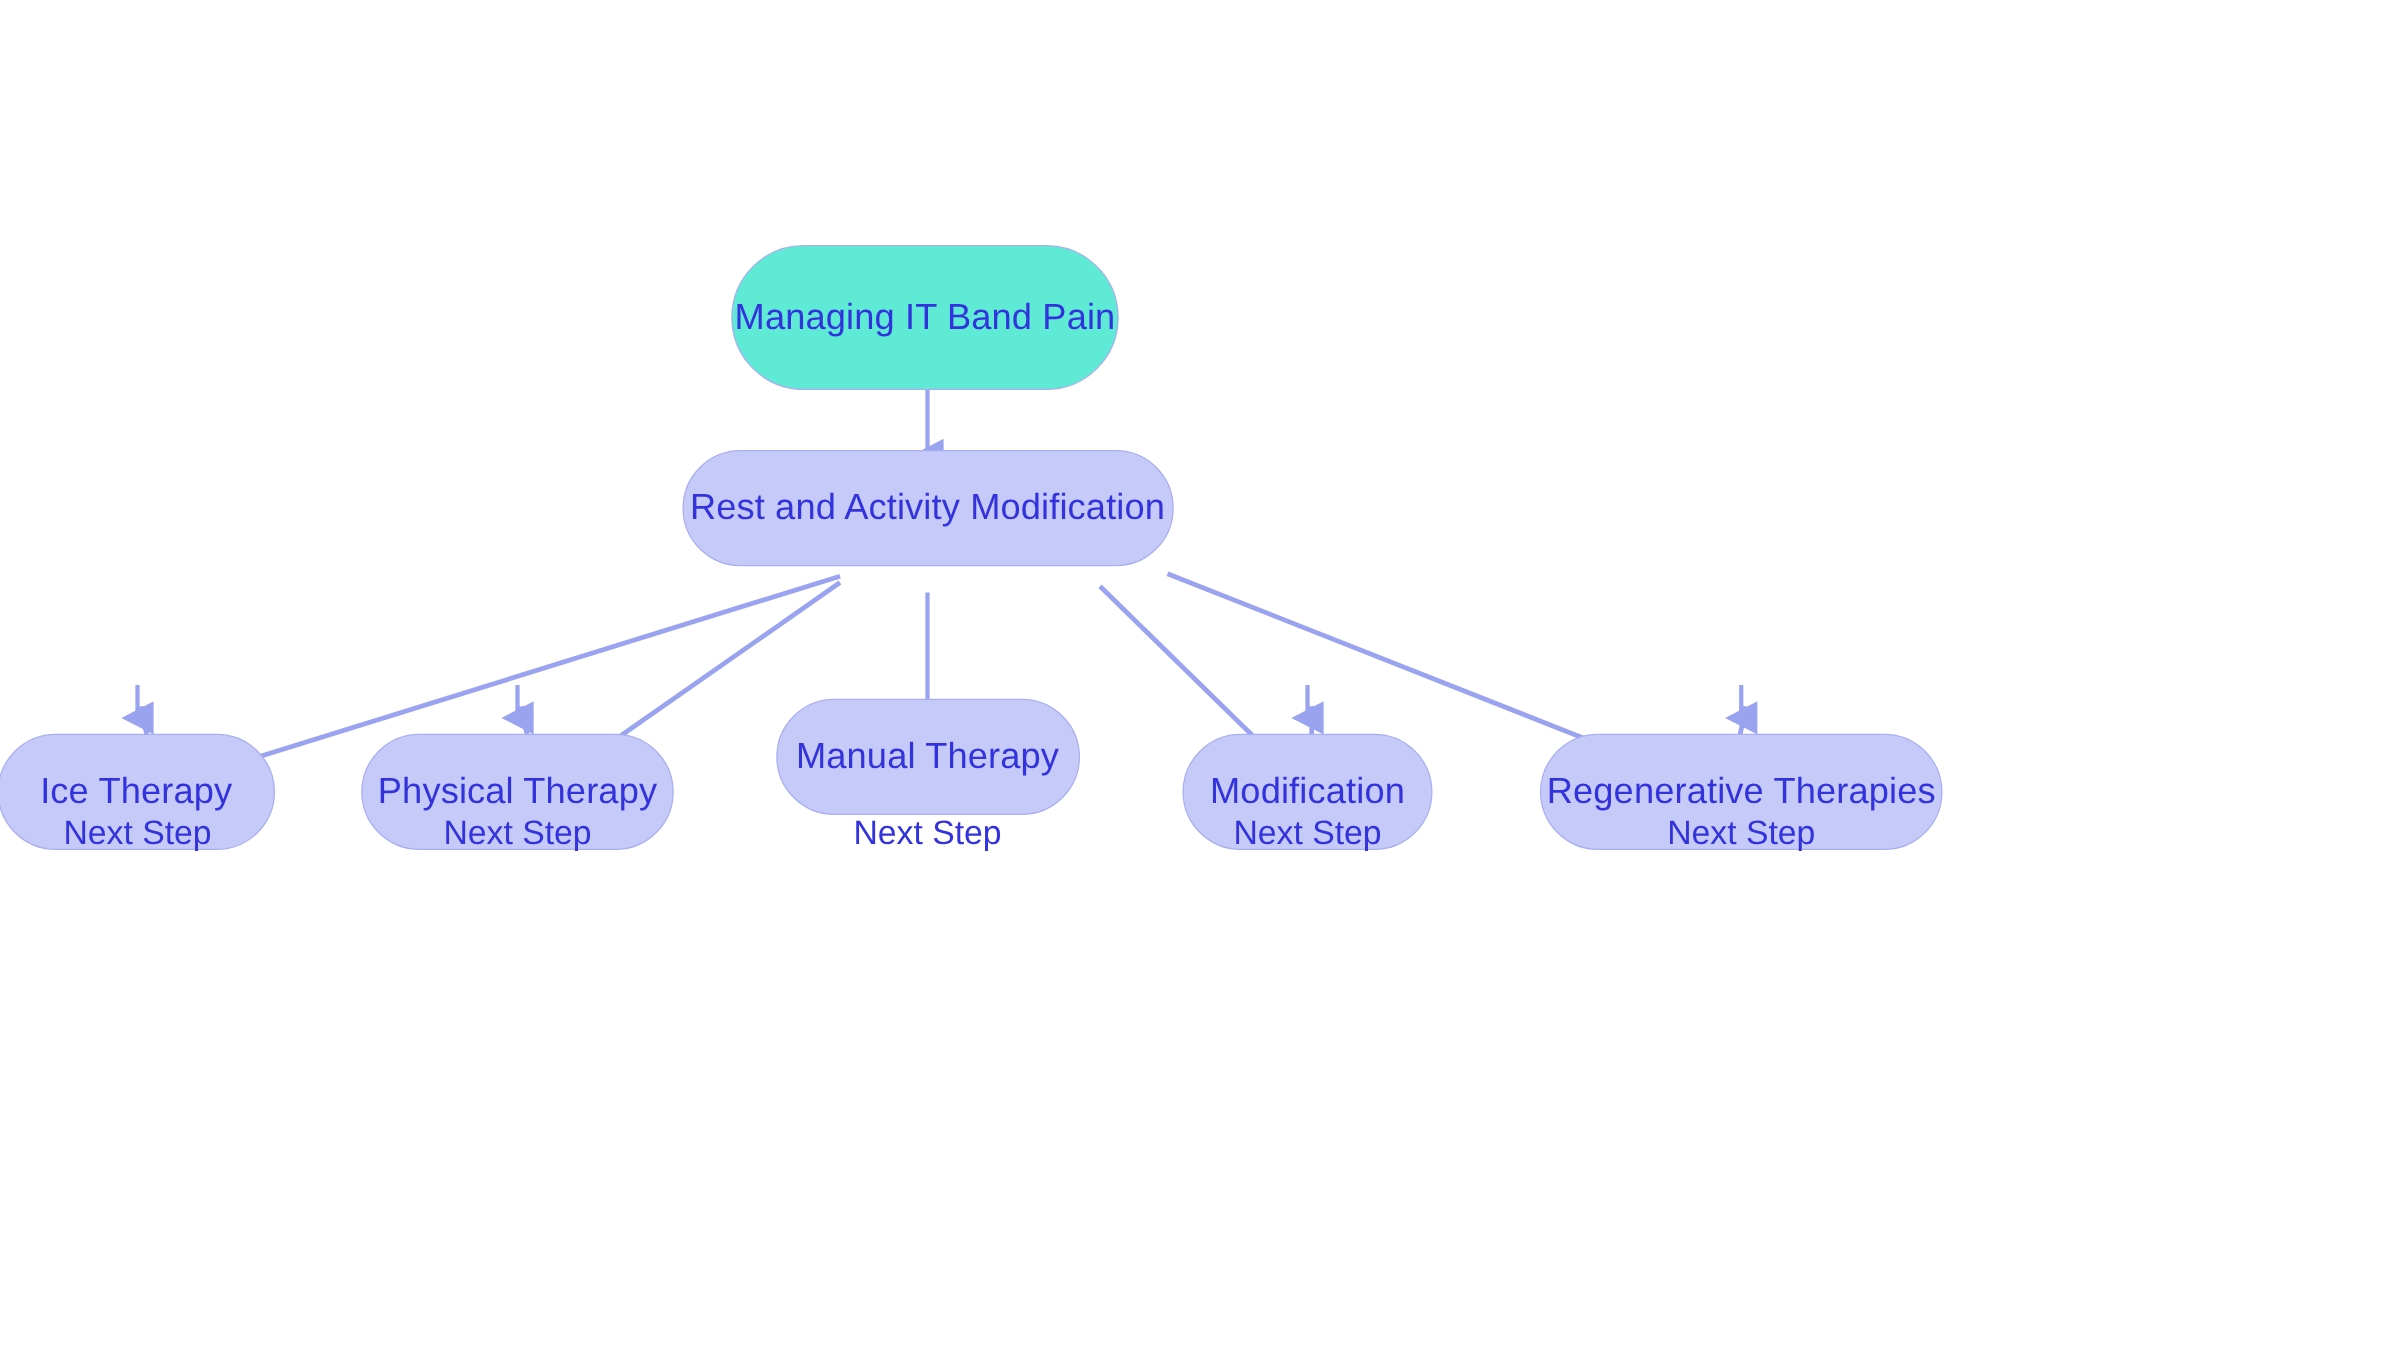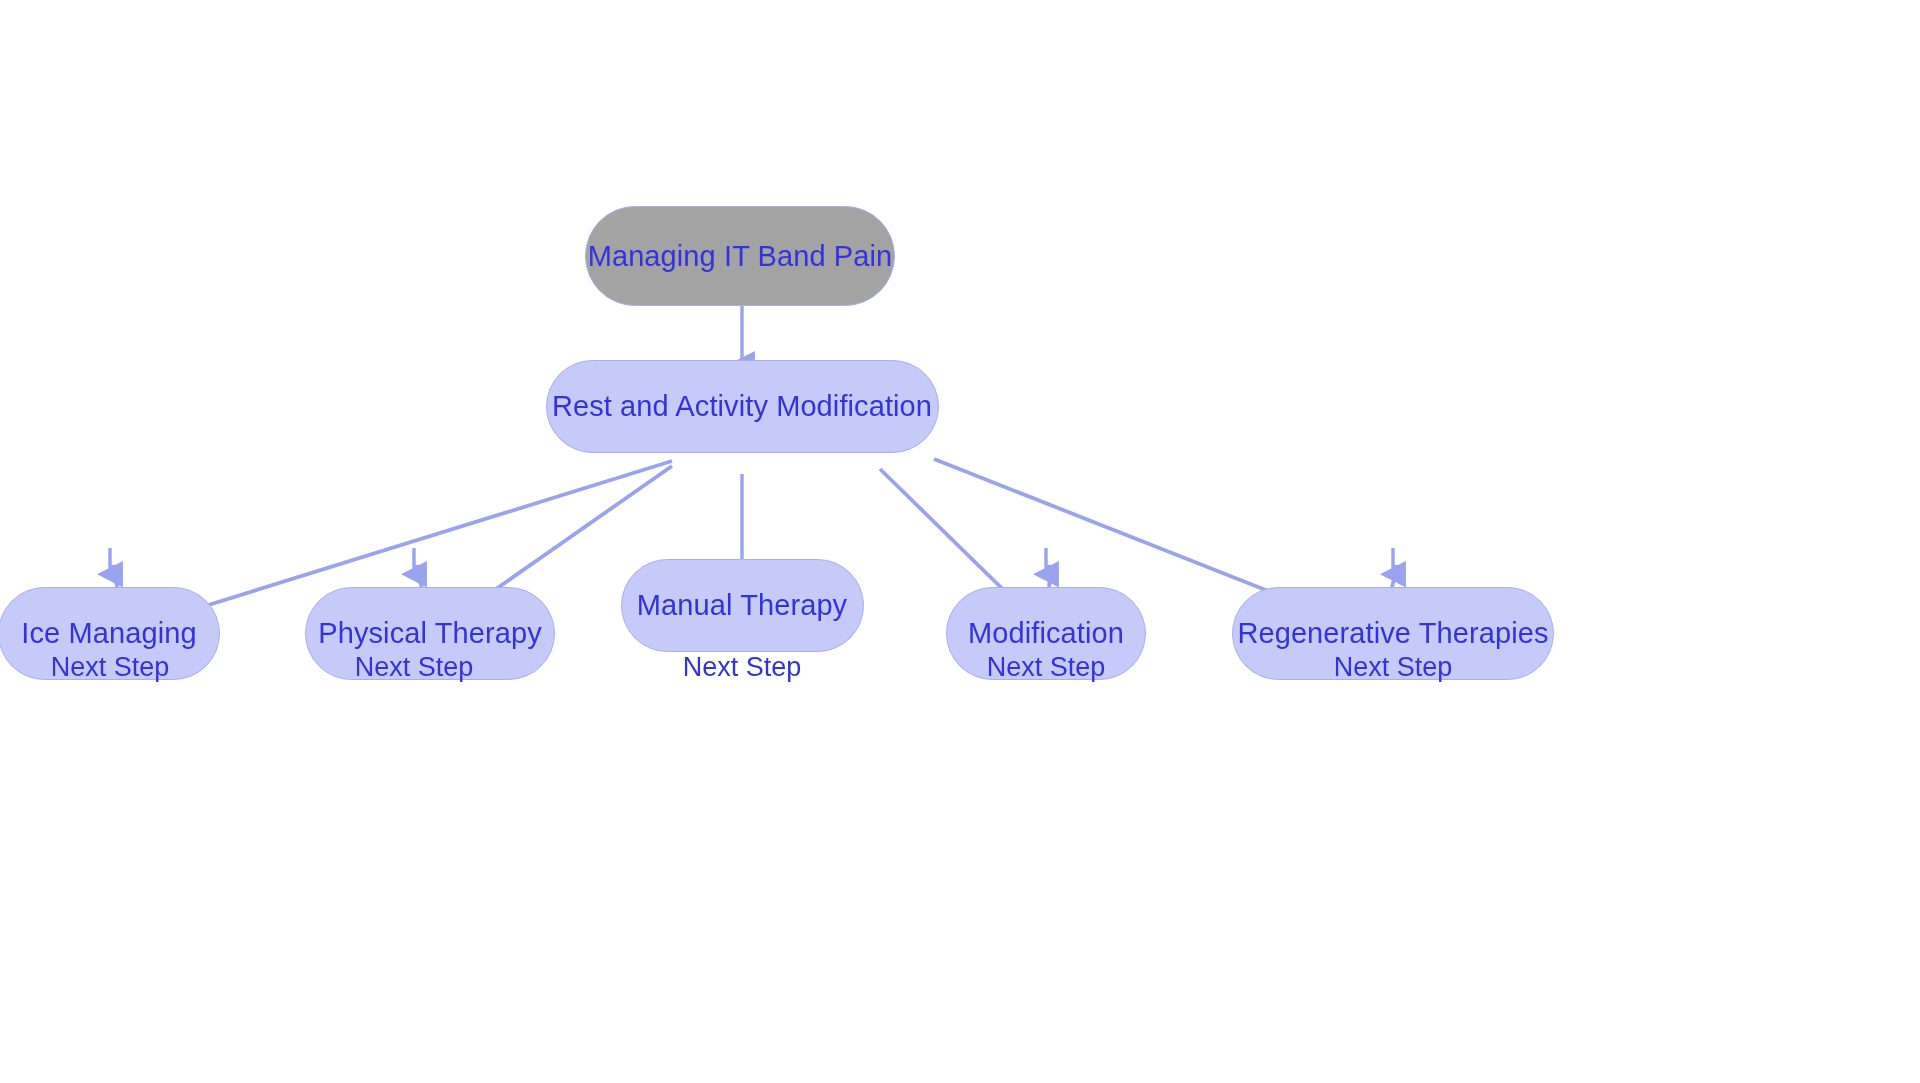--- a/index.html
+++ b/index.html
@@ -80,33 +80,33 @@
 
     <path d="M 742 474 L 742 574" stroke="#9aa3ef" stroke-width="3.4" fill="none" marker-end="url(#arrowhead)"></path>
 
     <path d="M 880 469 L 1022 608 Q 1053 632 1049 565" stroke="#9aa3ef" stroke-width="3.8" fill="none"></path>
     <path d="M 1046 548 L 1046 574" stroke="#9aa3ef" stroke-width="3.4" fill="none" marker-end="url(#arrowhead)"></path>
 
     <path d="M 934 459 L 1344 621 Q 1388 636 1396 565" stroke="#9aa3ef" stroke-width="3.8" fill="none"></path>
     <path d="M 1393 548 L 1393 574" stroke="#9aa3ef" stroke-width="3.4" fill="none" marker-end="url(#arrowhead)"></path>
   </svg>
 
-  <div class="node" id="node-root" style="left: 585px; top: 206px; width: 310px; height: 100px; background: #a3a3a3; border-color: rgb(168, 175, 240); color: rgb(51, 51, 221);">
+  <div class="node" id="node-root" style="left: 585px; top: 196px; width: 310px; height: 116px; background: #5eead4; border-color: rgb(168, 175, 240); color: rgb(51, 51, 221);">
     <span class="node-label">Managing IT Band Pain</span>
   </div>
 
   <div class="node" id="node-rest" style="left: 545.5px; top: 360px; width: 393px; height: 93px; background: rgb(197, 202, 249); border-color: rgb(168, 175, 240); color: rgb(51, 51, 221);">
     <span class="node-label">Rest and Activity Modification</span>
   </div>
 
   <div class="node" id="node-ice" style="left: -2px; top: 586.5px; width: 222px; height: 93px; background: rgb(197, 202, 249); border-color: rgb(168, 175, 240); color: rgb(51, 51, 221);">
-    <span class="node-label">Ice Managing</span>
+    <span class="node-label">Ice Therapy</span>
   </div>
 
-  <div class="node" id="node-physical" style="left: 305px; top: 586.5px; width: 250px; height: 93px; background: rgb(197, 202, 249); border-color: rgb(168, 175, 240); color: rgb(51, 51, 221);">
+  <div class="node" id="node-physical" style="left: 289px; top: 586.5px; width: 250px; height: 93px; background: rgb(197, 202, 249); border-color: rgb(168, 175, 240); color: rgb(51, 51, 221);">
     <span class="node-label">Physical Therapy</span>
   </div>
 
   <div class="node" id="node-manual" style="left: 620.5px; top: 559px; width: 243px; height: 93px; background: rgb(197, 202, 249); border-color: rgb(168, 175, 240); color: rgb(51, 51, 221);">
     <span class="node-label">Manual Therapy</span>
   </div>
 
   <div class="node" id="node-medications" style="left: 946px; top: 586.5px; width: 200px; height: 93px; background: rgb(197, 202, 249); border-color: rgb(168, 175, 240); color: rgb(51, 51, 221);">
     <span class="node-label">Modification</span>
   </div>

